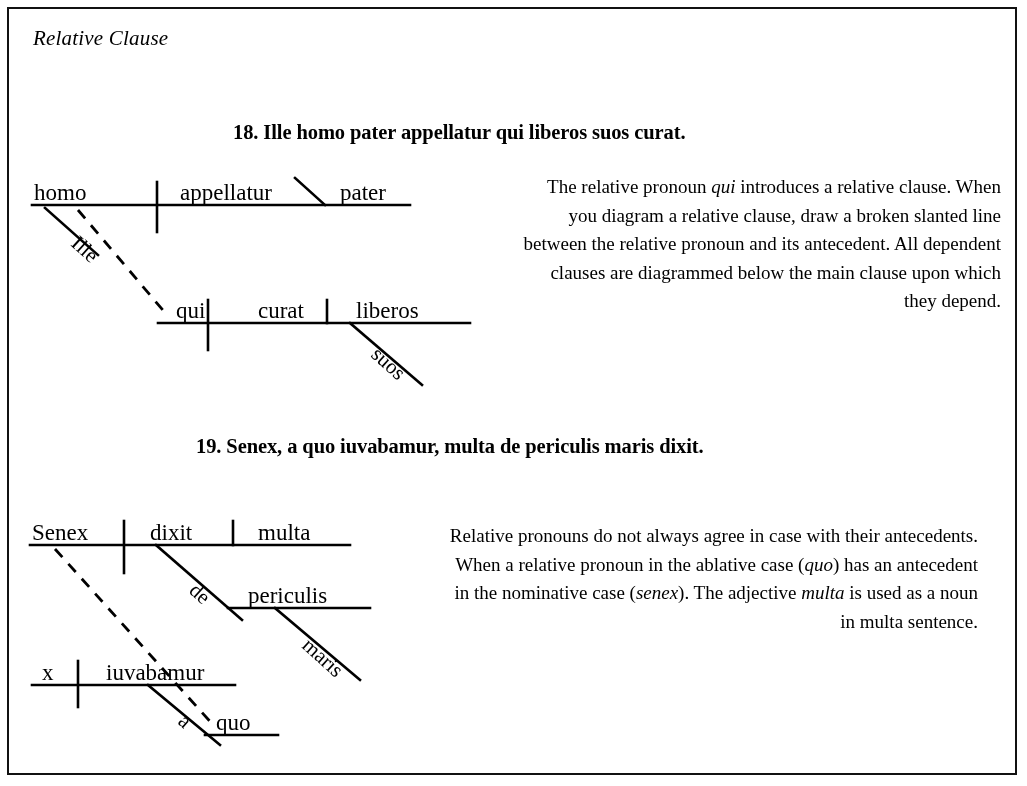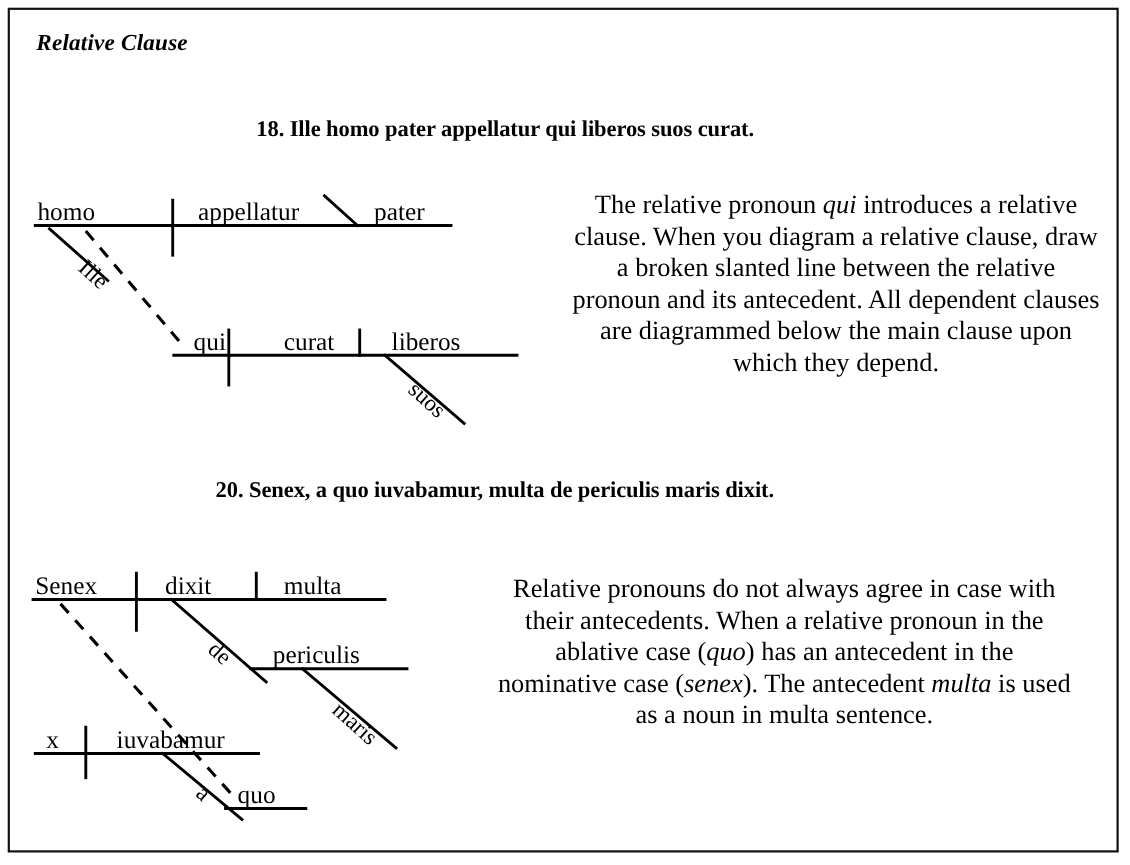--- a/index.html
+++ b/index.html
@@ -30,37 +30,36 @@
     box-sizing: border-box;
   }
   .running-head {
     position: absolute;
     left: 33px;
     top: 26px;
     font-style: italic;
     font-size: 21px;
     letter-spacing: 0.2px;
     white-space: nowrap;
-    font-weight: bold;
   }
   .sentence-heading {
     position: absolute;
     font-weight: bold;
     font-size: 20.5px;
     white-space: nowrap;
     letter-spacing: -0.1px;
   }
-  #heading-18 { left: 233px; top: 107px; text-align: center; }
+  #heading-18 { left: 233px; top: 121px; text-align: center; }
   #heading-19 { left: 196px; top: 435px; }
 
   .explanation {
     position: absolute;
-    font-size: 24px;
+    font-size: 19px;
     line-height: 28.5px;
-    text-align: center;
+    text-align: right;
   }
   #explanation-18 { left: 519px; top: 173px; width: 482px; }
   #explanation-19 { left: 448px; top: 522px; width: 530px; }
   .explanation i { font-style: italic; }
 
   .diagram-svg {
     position: absolute;
     left: 0;
     top: 0;
   }
@@ -117,21 +116,21 @@
       <text class="w" x="238" y="158">curat</text>
       <text class="w" x="336" y="158">liberos</text>
       <text class="wsm" x="350" y="196" transform="rotate(42 350 196)">suos</text>
     </svg>
   </div>
 
   <div class="explanation" id="explanation-18">
     <span>The relative pronoun </span><i>qui</i><span> introduces a relative clause. When you diagram a relative clause, draw a broken slanted line between the relative pronoun and its antecedent. All dependent clauses are diagrammed below the main clause upon which they depend.</span>
   </div>
 
-  <div class="sentence-heading" id="heading-19">20. Senex, a quo iuvabamur, multa de periculis maris dixit.</div>
+  <div class="sentence-heading" id="heading-19">19. Senex, a quo iuvabamur, multa de periculis maris dixit.</div>
 
   <div id="diagram-19-wrap">
     <svg class="diagram-svg" width="420" height="265" viewBox="0 0 420 265">
       <g stroke="#000000" fill="none" stroke-width="2.6" stroke-linecap="square">
 
         <line x1="10" y1="50" x2="330" y2="50"></line>
         <line x1="104" y1="26" x2="104" y2="78"></line>
         <line x1="213" y1="26" x2="213" y2="50"></line>
 
         <line x1="136" y1="50" x2="222" y2="125"></line>
@@ -160,16 +159,16 @@
       <text class="wsm" x="281" y="152" transform="rotate(42 281 152)">maris</text>
 
       <text class="w" x="22" y="185">x</text>
       <text class="w" x="86" y="185">iuvabamur</text>
       <text class="wsm" x="157" y="228" transform="rotate(42 157 228)">a</text>
       <text class="w" x="196" y="235">quo</text>
     </svg>
   </div>
 
   <div class="explanation" id="explanation-19">
-    <span>Relative pronouns do not always agree in case with their antecedents. When a relative pronoun in the ablative case (</span><i>quo</i><span>) has an antecedent in the nominative case (</span><i>senex</i><span>). The antecedent </span><i>multa</i><span> is used as a noun in multa sentence.</span>
+    <span>Relative pronouns do not always agree in case with their antecedents. When a relative pronoun in the ablative case (</span><i>quo</i><span>) has an antecedent in the nominative case (</span><i>senex</i><span>). The adjective </span><i>multa</i><span> is used as a noun in multa sentence.</span>
   </div>
 
 </div>
 
 </body></html>

